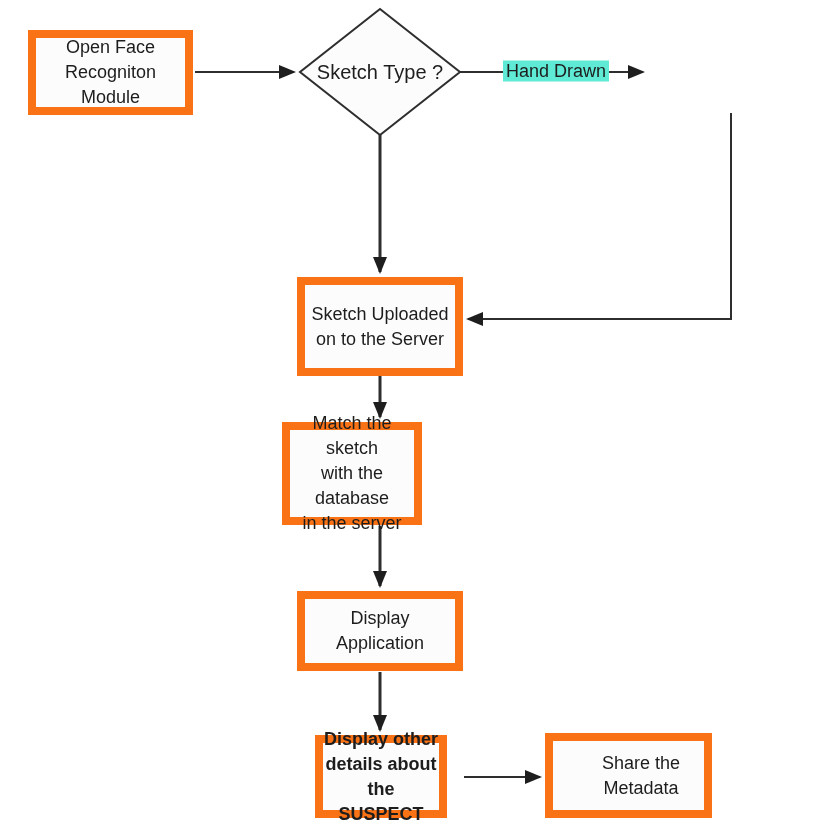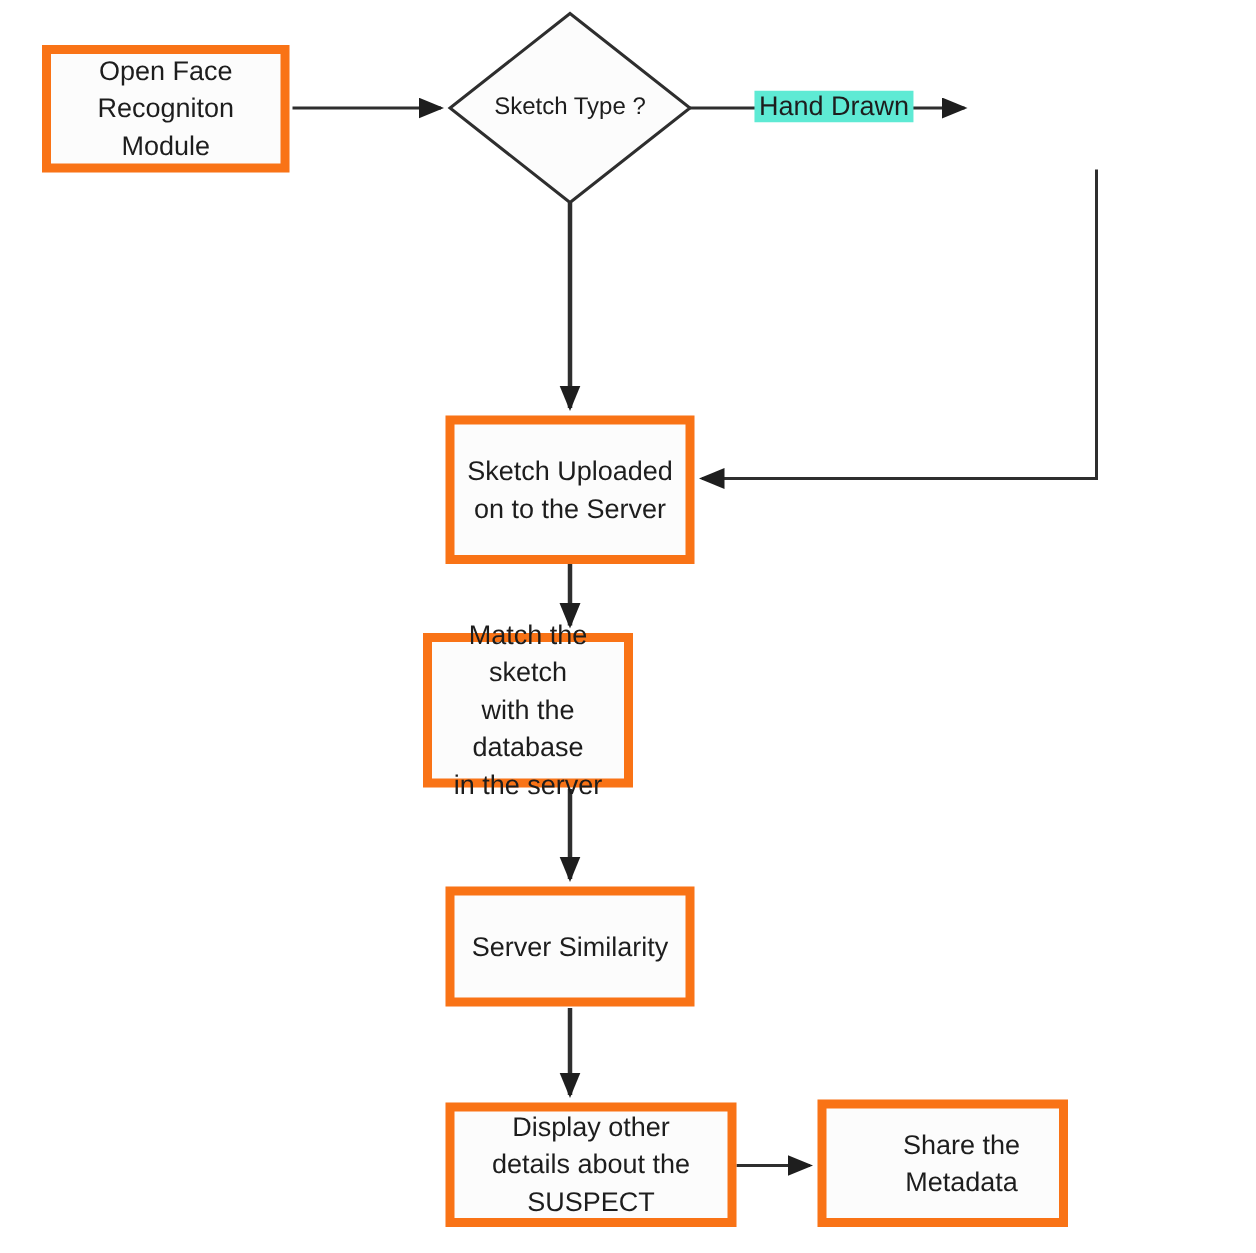--- a/index.html
+++ b/index.html
@@ -27,35 +27,35 @@
   .wire.thin { stroke-width: 2; }
   .wire.thick { stroke-width: 3; }
   .shape {
     stroke: #2e2e2e;
     stroke-width: 2;
     fill: #fcfcfc;
   }
   .node {
     position: absolute;
     box-sizing: border-box;
-    border: 6px solid #f97316;
+    border: 8px solid #f97316;
     background: #fcfcfc;
     display: flex;
     align-items: center;
     justify-content: center;
     text-align: center;
     font-size: 18px;
     line-height: 25px;
     color: #1d1d1d;
     white-space: pre-line;
   }
   .decision-label {
     position: absolute;
     transform: translate(-50%, -50%);
-    font-size: 16px;
+    font-size: 20px;
     color: #1d1d1d;
     white-space: nowrap;
   }
   .edge-label {
     position: absolute;
     transform: translate(-50%, -50%);
     background: #5eead4;
     padding: 0 3px;
     font-size: 18px;
     color: #1d1d1d;
@@ -98,23 +98,23 @@
 Module</div>
 
 
   <div class="node" style="left:297px; top:277px; width:166px; height:99px;">Sketch Uploaded
 on to the Server</div>
 
   <div class="node" style="left:282px; top:422px; width:140px; height:103px;">Match the sketch
 with the database
 in the server</div>
 
-  <div class="node" style="left:297px; top:591px; width:166px; height:80px;">Server Similarity</div>
+  <div class="node" style="left:297px; top:591px; width:166px; height:80px;">Display Application</div>
 
-  <div class="node" style="left:297px; top:735px; width:194px; height:83px;">Display other
+  <div class="node" style="left:315px; top:735px; width:132px; height:83px;font-weight:bold;">Display other
 details about the
 SUSPECT</div>
 
   <div class="node" style="left:545px; top:733px; width:167px; height:85px;padding-left:25px;">Share the
 Metadata</div>
 
   <div class="decision-label" style="left:380px; top:72px;">Sketch Type ?</div>
 
   <div class="edge-label" style="left:556px; top:71px;">Hand Drawn</div>
 

